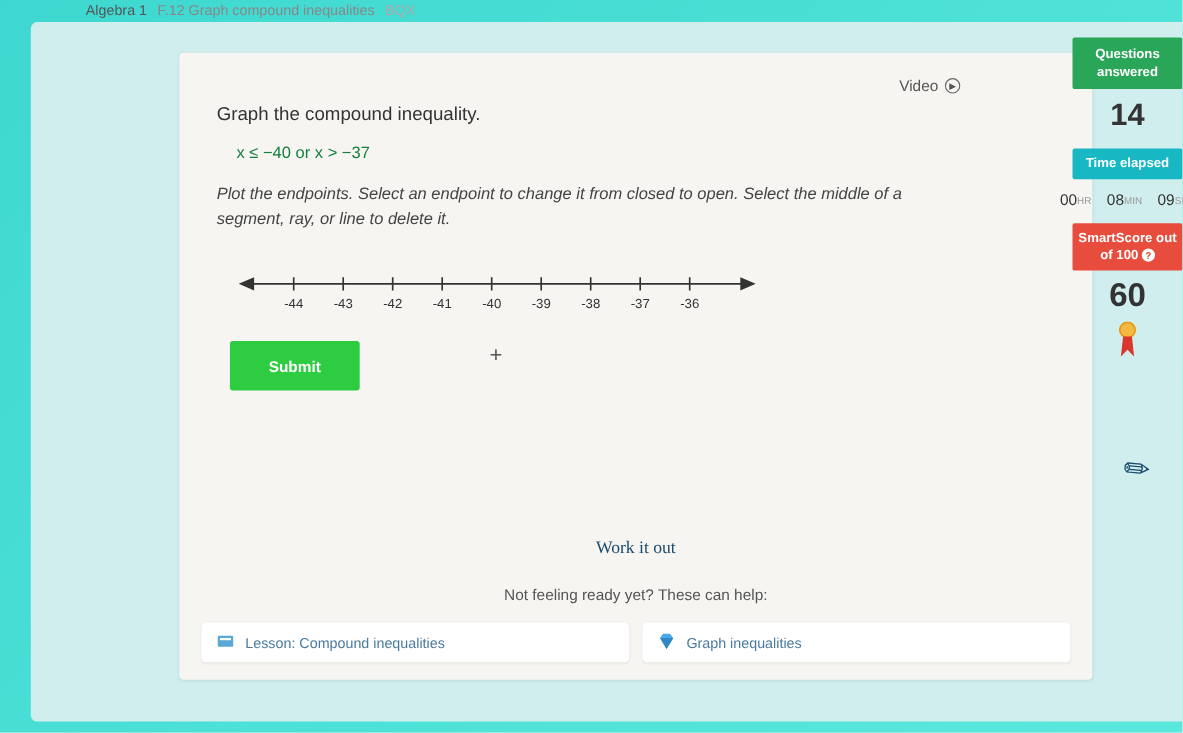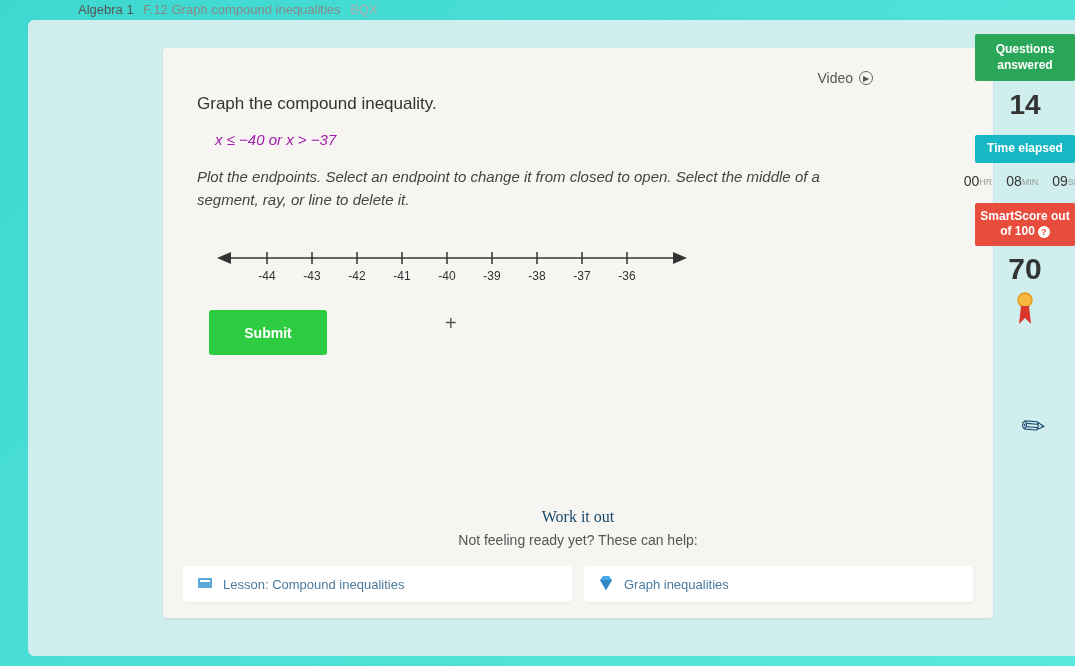--- a/index.html
+++ b/index.html
@@ -36,21 +36,21 @@
     background: #f6f5f1;
     border-radius: 4px;
     box-shadow: 0 1px 3px rgba(0,0,0,0.08);
   }
   .question {
     position: absolute;
     left: 34px; top: 46px; width: 700px;
     color: #333;
   }
   .q-title { font-size: 17px; color: #333; margin-bottom: 14px; }
-  .q-expr { font-size: 15px; font-style: italic; color: #a21caf; margin-left: 18px; margin-bottom: 18px; margin-top: 17px; }
+  .q-expr { font-size: 15px; color: #15803d; margin-left: 18px; margin-bottom: 18px; margin-top: 17px; }
   .q-inst { font-size: 15px; font-style: italic; color: #444; line-height: 1.5; width: 640px; }
   .numline {
     position: absolute;
     left: 54px; top: 190px;
     width: 470px; height: 60px;
   }
   .numline svg { width: 100%; height: 100%; }
   .numline-tick-label { font-size: 12px; fill: #333; text-anchor: middle; }
   .submit-btn {
     position: absolute;
@@ -69,21 +69,21 @@
     left: 282px; top: 264px;
     font-size: 20px;
     color: #555;
   }
   .workout {
     position: absolute;
     bottom: 70px; left: 0; right: 0;
     text-align: center;
     color: #1a4a6e;
   }
-  .workout .wo1 { font-size: 16px; color: #1a4a6e; margin-bottom: 6px; font-family: Georgia, serif; }
+  .workout .wo1 { font-size: 16px; color: #1a4a6e; margin-bottom: 24px; font-family: Georgia, serif; }
   .workout .wo2 { font-size: 14px; color: #555; }
   .help-row {
     position: absolute;
     bottom: 16px; left: 20px; right: 20px;
     display: flex; gap: 12px;
   }
   .help-card {
     flex: 1;
     background: #fff;
     border-radius: 4px;
@@ -273,21 +273,21 @@
           <div class="l">MIN</div>
         </div>
       <div class="unit">
           <div class="v">09</div>
           <div class="l">SEC</div>
         </div>
     </div>
     <div class="badge-red">
       <span>SmartScore out of 100</span><span class="q">?</span>
     </div>
-    <div class="score">70</div>
+    <div class="score">60</div>
     <div class="ribbon">
       <svg width="20" height="34" viewBox="0 0 20 34">
         <circle cx="10" cy="8" r="7" fill="#f5b942" stroke="#e69a1a" stroke-width="1.5"></circle>
         <path d="M6 14 L4 32 L10 26 L16 32 L14 14 Z" fill="#d9372b"></path>
       </svg>
     </div>
   </div>
 
   <div class="pencil">✎</div>
 

